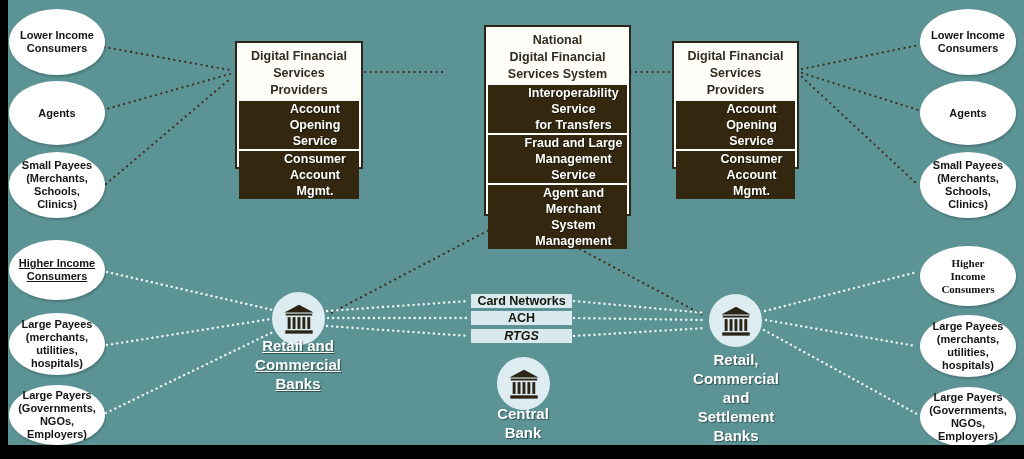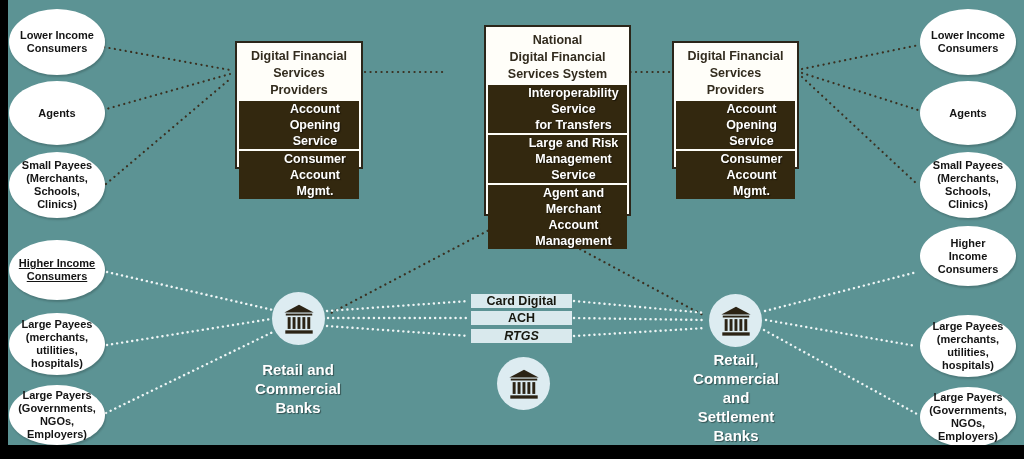--- a/index.html
+++ b/index.html
@@ -128,21 +128,21 @@
     </div>
   <div class="ellipse" style="left:920px;top:81px;width:96px;height:64px;">
       <span class="ml">Agents</span>
     </div>
   <div class="ellipse" style="left:920px;top:152px;width:96px;height:66px;">
       <span class="ml">Small Payees
 (Merchants,
 Schools,
 Clinics)</span>
     </div>
-  <div class="ellipse" style="left:920px;top:226px;width:96px;height:60px;">
+  <div class="ellipse" style="left:920px;top:246px;width:96px;height:60px;font-family:Liberation Serif, serif;">
       <span class="ml">Higher
 Income
 Consumers</span>
     </div>
   <div class="ellipse" style="left:920px;top:315px;width:96px;height:62px;">
       <span class="ml">Large Payees
 (merchants,
 utilities,
 hospitals)</span>
     </div>
@@ -163,73 +163,75 @@
 Account Mgmt.</div>
   </div>
 
   <div class="wbox" style="left:444px;top:25px;width:147px;height:191px;margin-left:40px;">
     <div class="hd ml">National
 Digital Financial
 Services System</div>
     <div class="dsvc ml">Interoperability
 Service
 for Transfers</div>
-    <div class="dsvc ml">Large and Risk
+    <div class="dsvc ml">Fraud and Large
 Management Service</div>
     <div class="dsvc ml">Agent and Merchant
-Account
+System
 Management</div>
   </div>
 
   <div class="wbox" style="left:672px;top:41px;width:127px;height:128px;">
     <div class="hd ml">Digital Financial
 Services
 Providers</div>
     <div class="dsvc ml">Account
 Opening Service</div>
     <div class="dsvc ml">Consumer
 Account Mgmt.</div>
   </div>
 
-  <div class="rail" style="top:294px;">Card Digital</div>
+  <div class="rail" style="top:294px;">Card Networks</div>
   <div class="rail" style="top:311px;text-align:center;">ACH</div>
   <div class="rail" style="top:329px;font-style:italic;">RTGS</div>
 
   <div class="bankc" style="left:272px;top:292px;">
     <span>
       <svg width="34" height="34" viewBox="0 0 36 36" fill="#2b2314">
         <polygon points="18,3 33.5,11 2.5,11"></polygon>
         <rect x="4" y="12.3" width="28" height="2"></rect>
         <rect x="6" y="16" width="3.1" height="12.5"></rect>
           <rect x="11.2" y="16" width="3.1" height="12.5"></rect>
           <rect x="16.4" y="16" width="3.1" height="12.5"></rect>
           <rect x="21.6" y="16" width="3.1" height="12.5"></rect>
           <rect x="26.8" y="16" width="3.1" height="12.5"></rect>
         <rect x="3.5" y="30" width="29" height="3.5"></rect>
       </svg>
     </span>
   </div>
-  <div class="bank-label ml" style="left:236px;top:360px;">Retail and
+  <div class="bank-label ml" style="left:236px;top:336px;text-decoration:underline;">Retail and
 Commercial
 Banks</div>
 
   <div class="bankc" style="left:497px;top:357px;">
     <span>
       <svg width="34" height="34" viewBox="0 0 36 36" fill="#2b2314">
         <polygon points="18,3 33.5,11 2.5,11"></polygon>
         <rect x="4" y="12.3" width="28" height="2"></rect>
         <rect x="6" y="16" width="3.1" height="12.5"></rect>
           <rect x="11.2" y="16" width="3.1" height="12.5"></rect>
           <rect x="16.4" y="16" width="3.1" height="12.5"></rect>
           <rect x="21.6" y="16" width="3.1" height="12.5"></rect>
           <rect x="26.8" y="16" width="3.1" height="12.5"></rect>
         <rect x="3.5" y="30" width="29" height="3.5"></rect>
       </svg>
     </span>
   </div>
+  <div class="bank-label ml" style="left:461px;top:404px;">Central
+Bank</div>
 
   <div class="bankc" style="left:709px;top:294px;">
     <span>
       <svg width="34" height="34" viewBox="0 0 36 36" fill="#2b2314">
         <polygon points="18,3 33.5,11 2.5,11"></polygon>
         <rect x="4" y="12.3" width="28" height="2"></rect>
         <rect x="6" y="16" width="3.1" height="12.5"></rect>
           <rect x="11.2" y="16" width="3.1" height="12.5"></rect>
           <rect x="16.4" y="16" width="3.1" height="12.5"></rect>
           <rect x="21.6" y="16" width="3.1" height="12.5"></rect>

